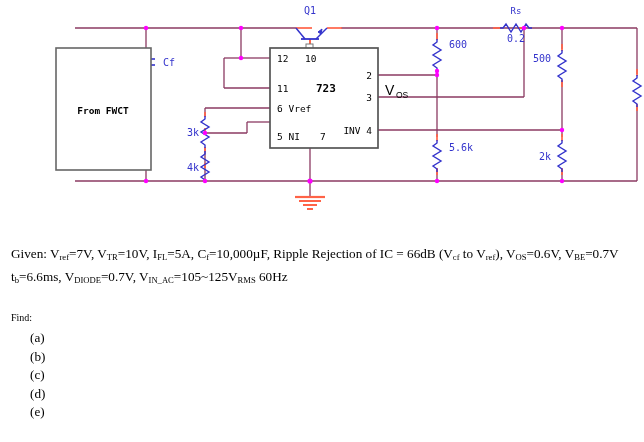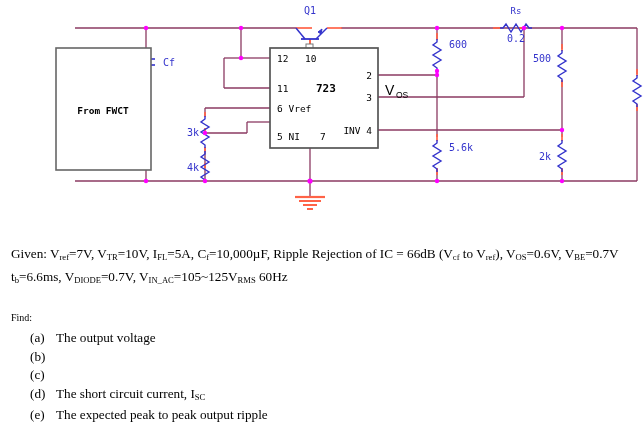--- a/index.html
+++ b/index.html
@@ -204,29 +204,26 @@
 <div class="given">
   <span>Given: </span><span>V</span><sub>ref</sub><span>=7V, </span><span>V</span><sub>TR</sub><span>=10V, </span><span>I</span><sub>FL</sub><span>=5A, </span><span>C</span><sub>f</sub><span>=10,000µF, </span><span>Ripple Rejection of IC = 66dB (</span><span>V</span><sub>cf</sub><span> to </span><span>V</span><sub>ref</sub><span>), </span><span>V</span><sub>OS</sub><span>=0.6V,</span>
   <span>V</span><sub>BE</sub><span>=0.7V </span><span>t</span><sub>b</sub><span>=6.6ms, </span><span>V</span><sub>DIODE</sub><span>=0.7V, </span><span>V</span><sub>IN_AC</sub><span>=105~125V</span><sub>RMS</sub><span> 60Hz</span>
 </div>
 
 <div class="find-title">Find:</div>
 
 <div class="find-list">
   <div class="find-row">
     <span class="find-marker">(a)</span>
-    <span class="find-text"><span>The output voltage</span></span>
   </div>
   <div class="find-row">
     <span class="find-marker">(b)</span>
   </div>
   <div class="find-row">
     <span class="find-marker">(c)</span>
   </div>
   <div class="find-row">
     <span class="find-marker">(d)</span>
-    <span class="find-text"><span>The short circuit current, </span><span>I</span><sub>SC</sub></span>
   </div>
   <div class="find-row">
     <span class="find-marker">(e)</span>
-    <span class="find-text"><span>The expected peak to peak output ripple</span></span>
   </div>
 </div>
 
 </body></html>

